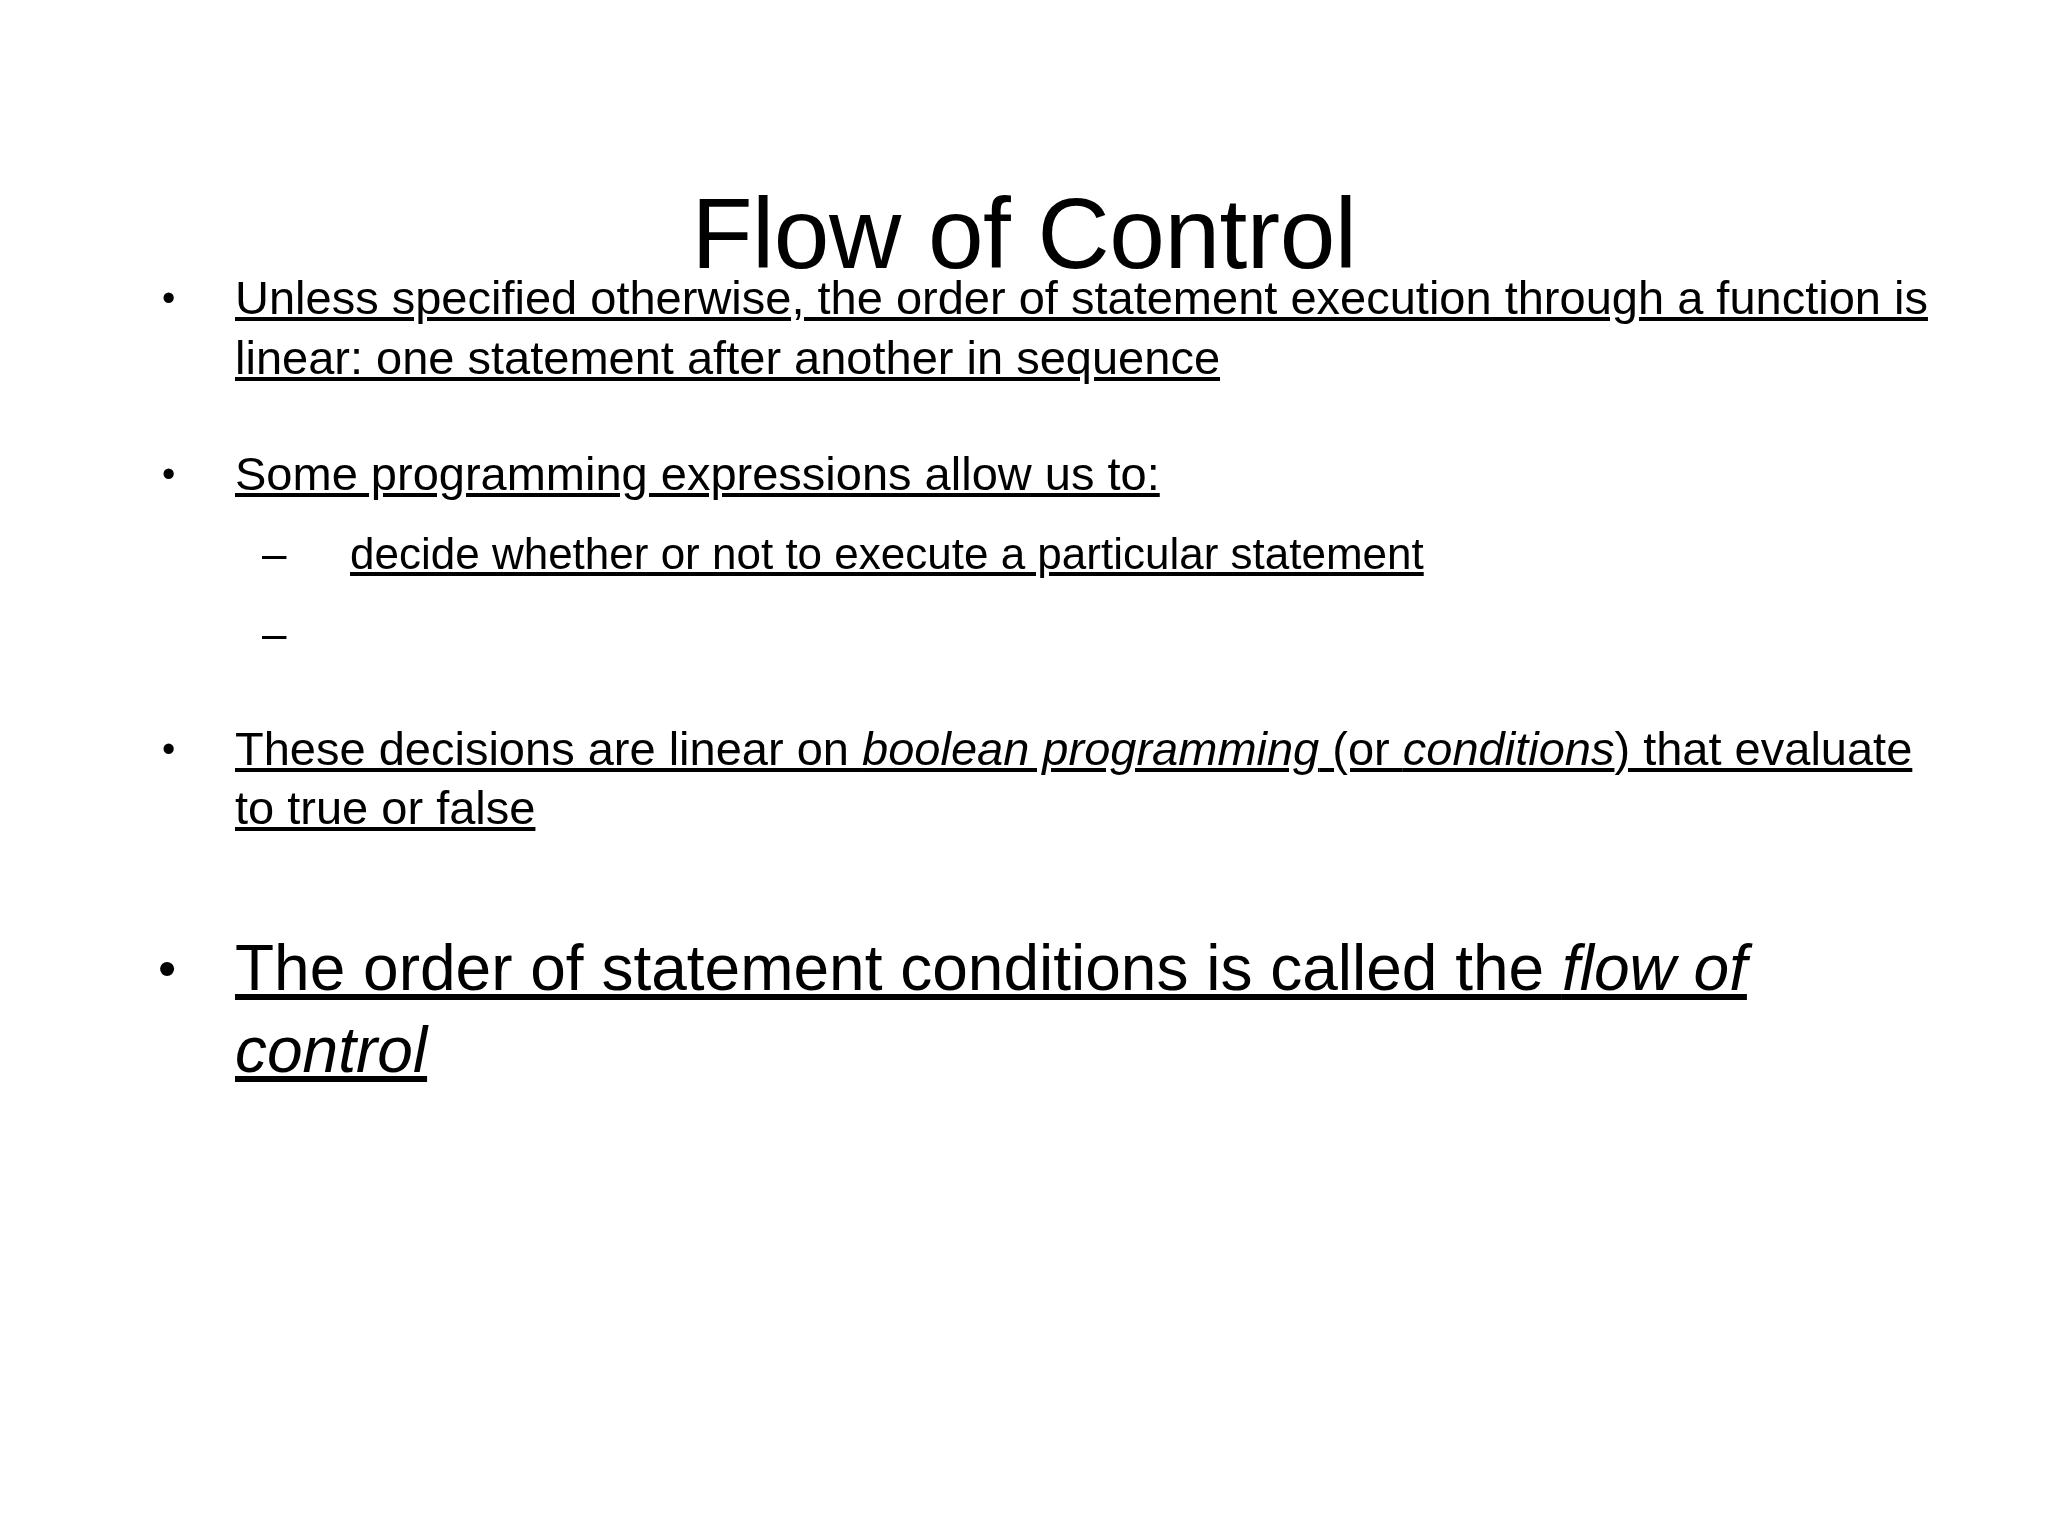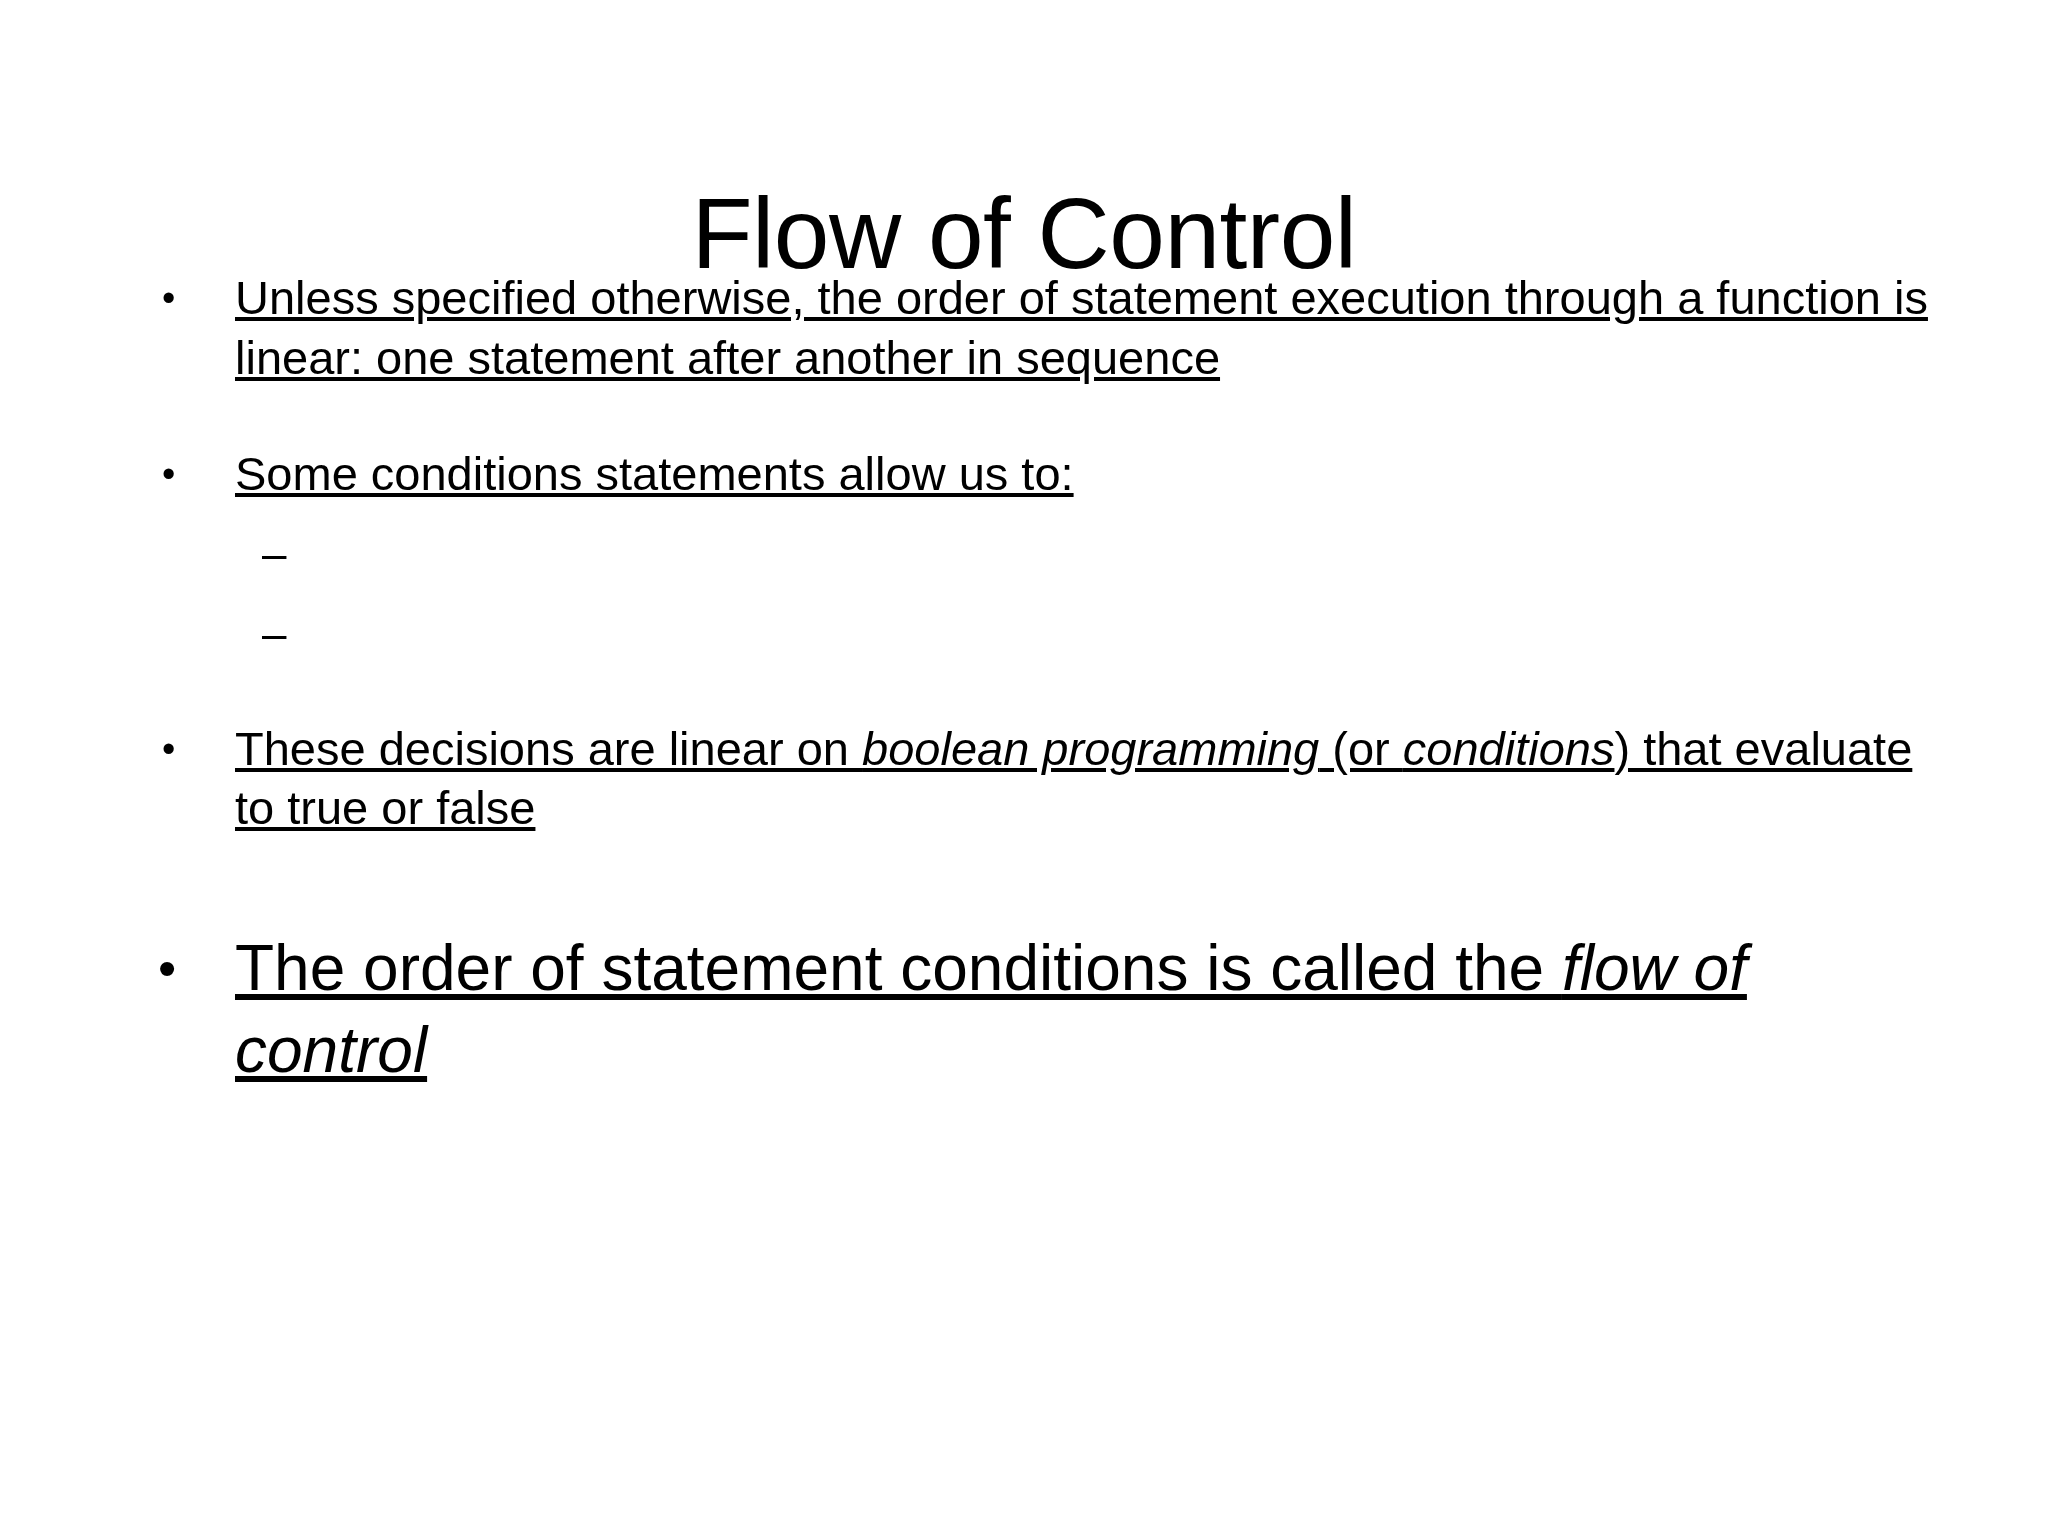--- a/index.html
+++ b/index.html
@@ -126,27 +126,28 @@
 
     <div class="bullet lvl1">
       <span class="bullet-marker">•</span>
       <span class="bullet-text">Unless specified otherwise, the order of statement execution through a function is linear: one statement after another in sequence</span>
     </div>
 
     <div class="gap-para"></div>
 
     <div class="bullet lvl1">
       <span class="bullet-marker">•</span>
-      <span class="bullet-text">Some conditions statements allow us to:</span>
+      <span class="bullet-text">Some programming expressions allow us to:</span>
     </div>
 
     <div class="gap-sub"></div>
 
     <div class="bullet lvl2">
       <span class="bullet-marker">–</span>
+      <span class="bullet-text">decide whether or not to execute a particular statement</span>
     </div>
 
     <div class="gap-subrow"></div>
 
     <div class="bullet lvl2">
       <span class="bullet-marker">–</span>
     </div>
 
     <div class="gap-para"></div>
 

